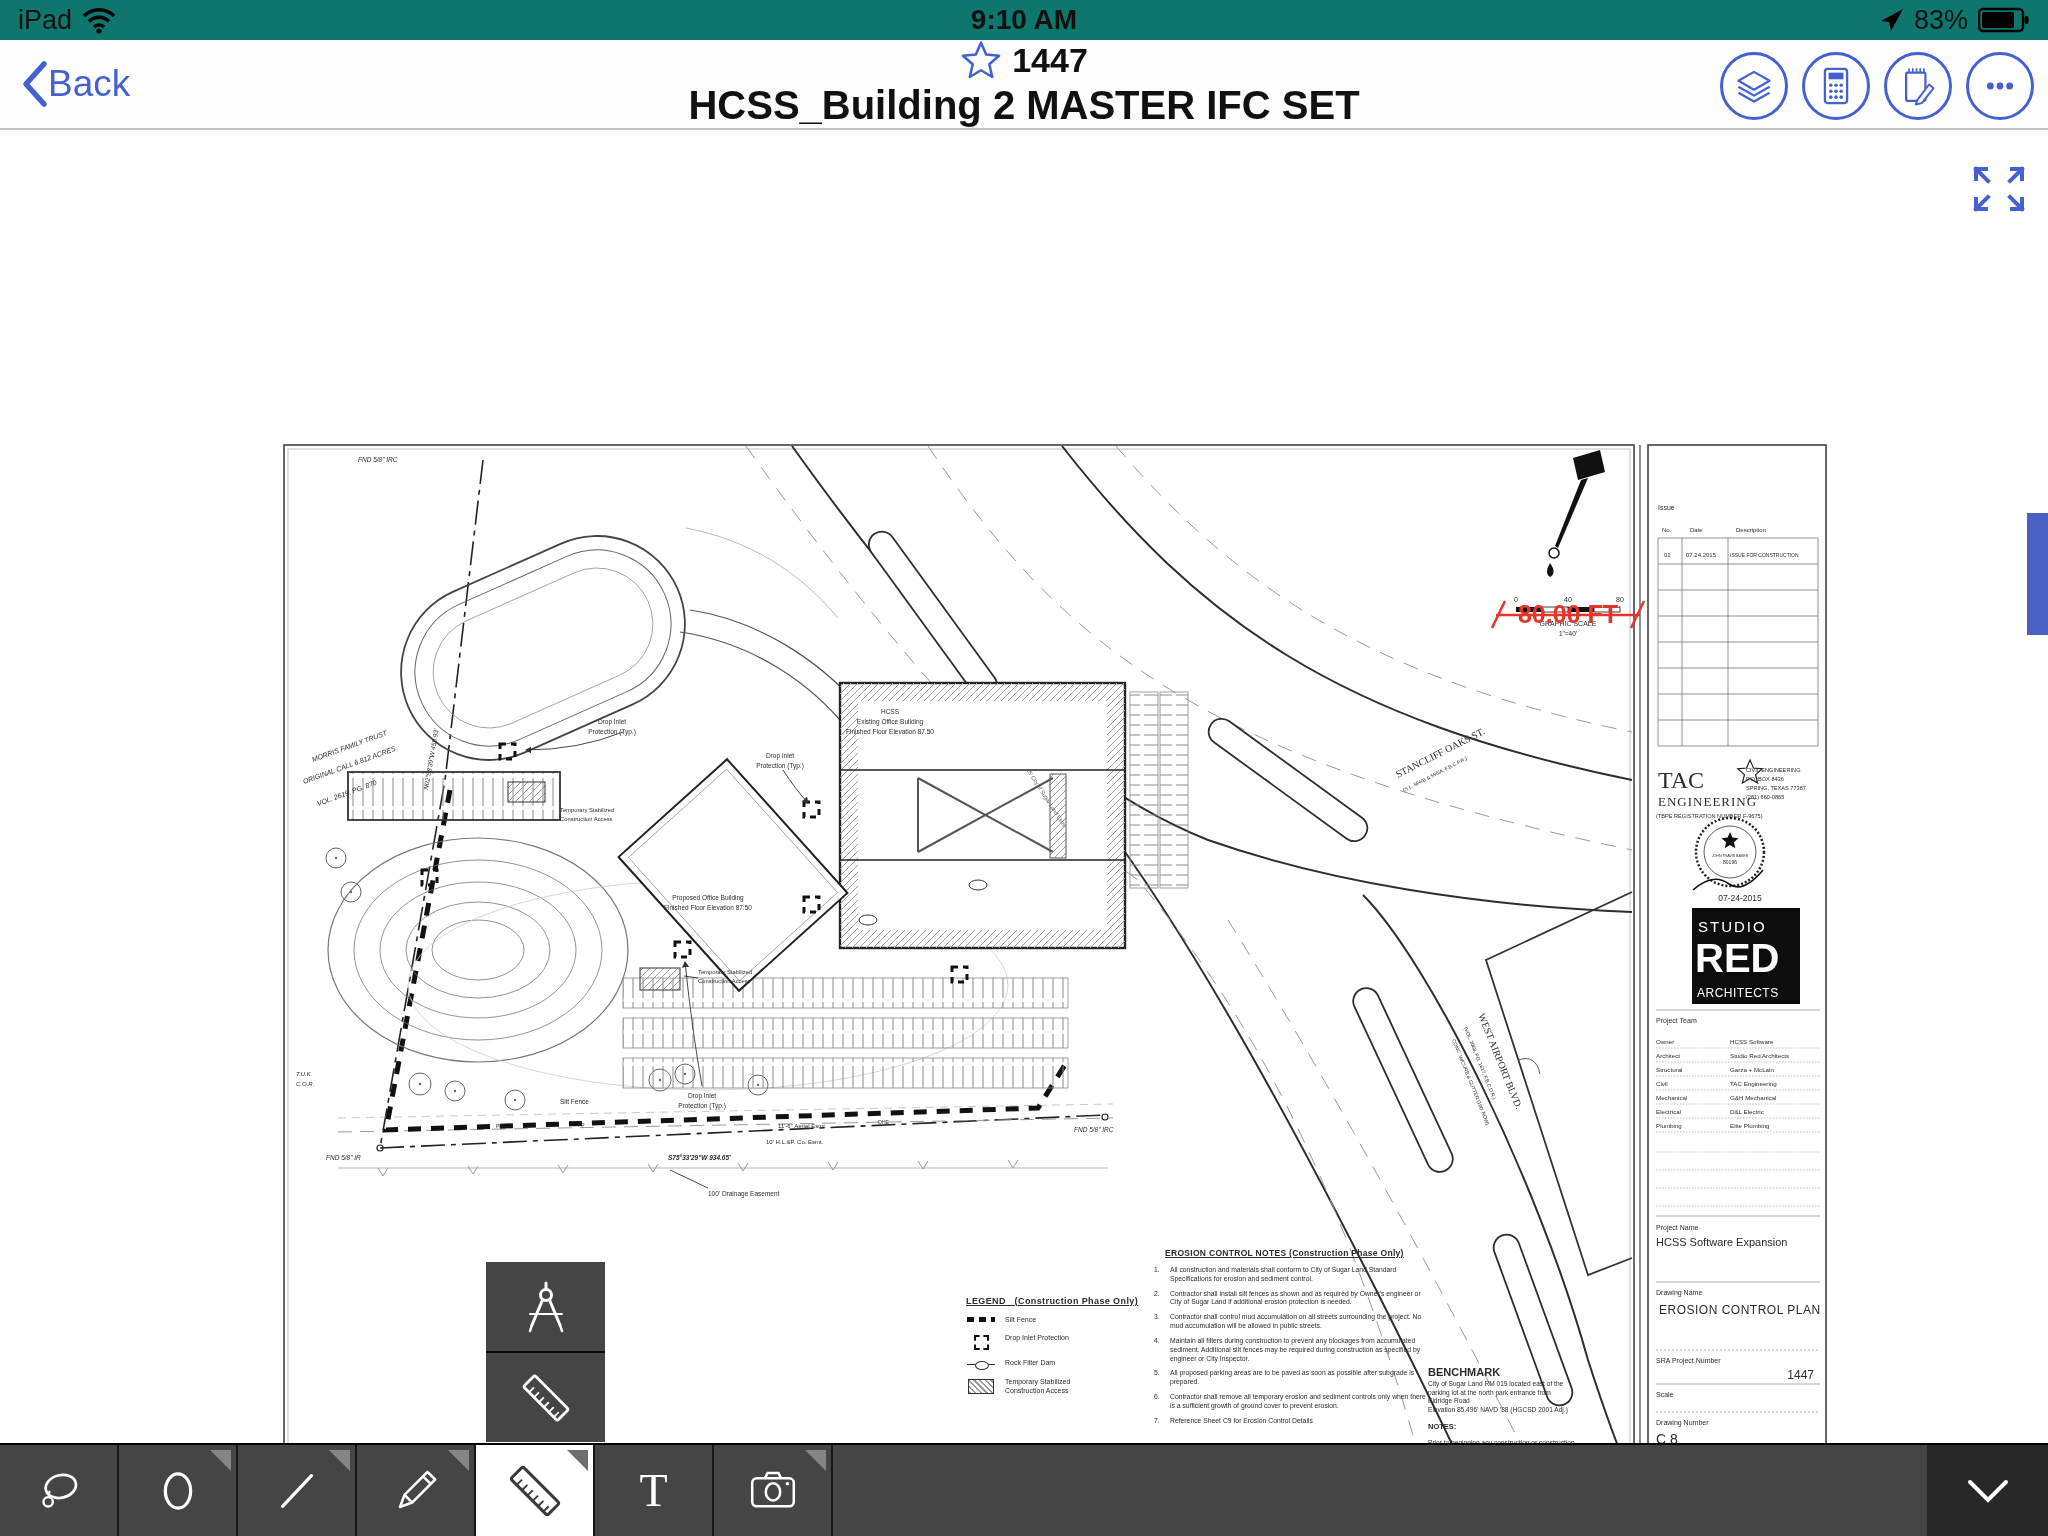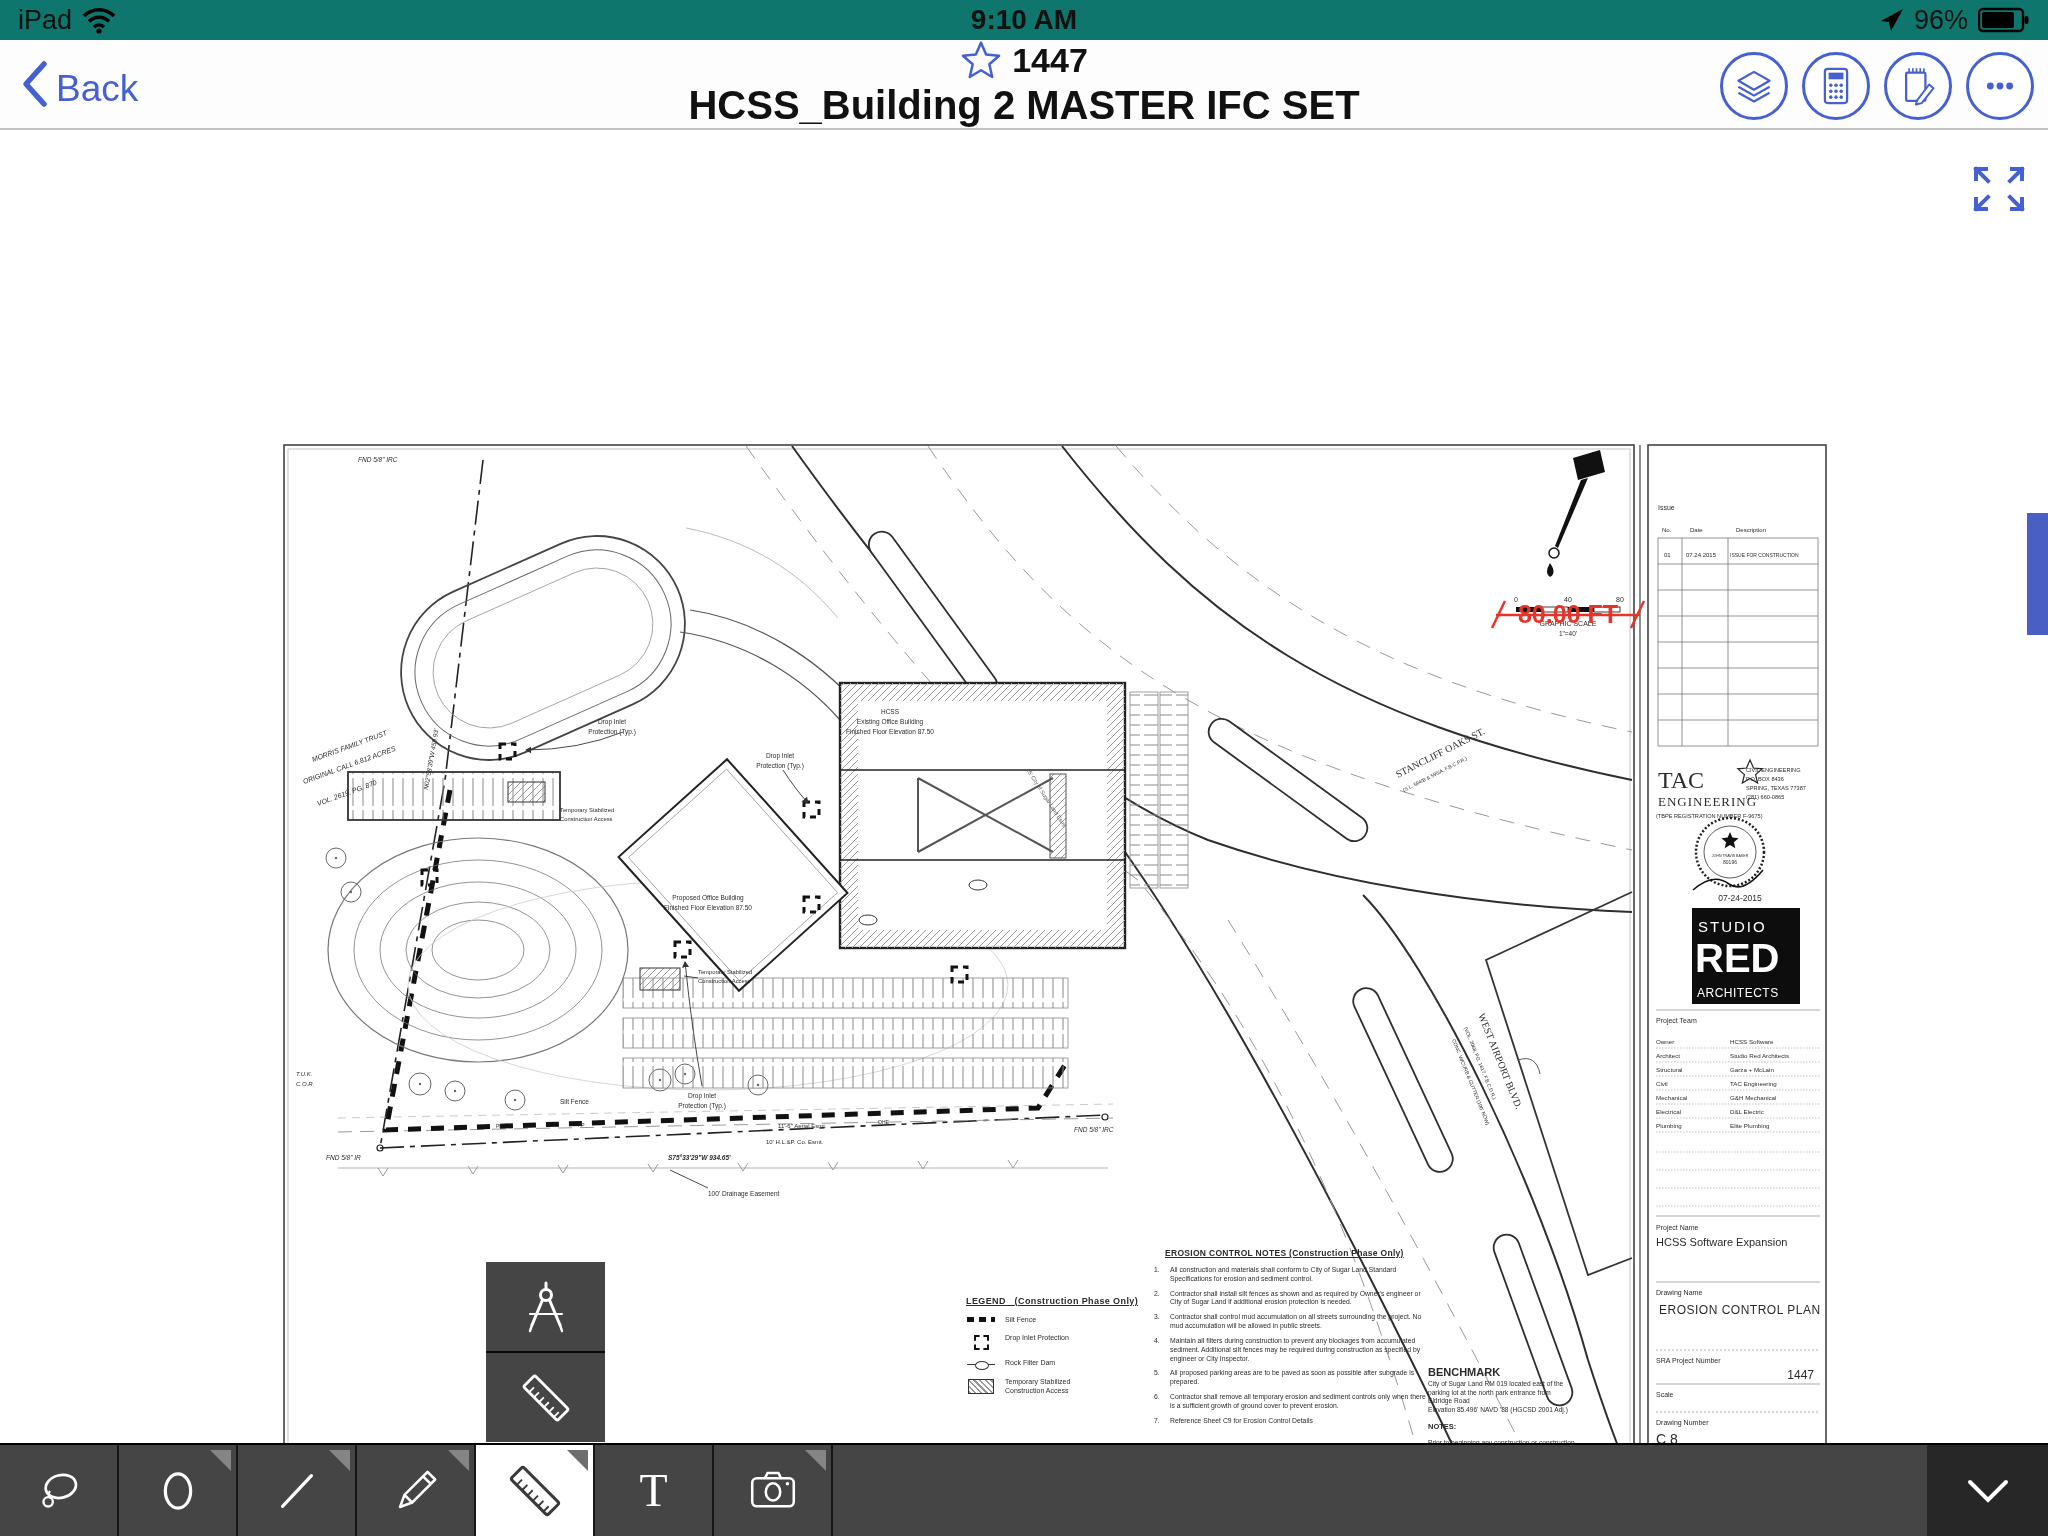--- a/index.html
+++ b/index.html
@@ -8,21 +8,21 @@
   
   .status{position:absolute;left:0;top:0;width:2048px;height:40px;display:flex;
           align-items:center;justify-content:space-between;padding:0 18px;box-sizing:border-box;}
   .status .left,.status .right{display:flex;align-items:center;gap:10px;}
   .status .dev{font-size:27px;}
   .status .time{position:absolute;left:0;right:0;text-align:center;font-size:28px;font-weight:bold;}
   .status .pct{font-size:27px;}
   
   .nav{position:absolute;left:0;top:40px;width:2048px;height:90px;background:#fdfdfd;
        border-bottom:2px solid #c3c3c3;box-sizing:border-box;}
-  .back{position:absolute;left:18px;top:18px;display:flex;align-items:flex-end;gap:8px;cursor:pointer;}
+  .back{position:absolute;left:18px;top:18px;display:flex;align-items:center;cursor:pointer;}
   .back .lbl{font-size:37px;color:#4560d0;}
   .navcenter{position:absolute;left:0;right:0;top:0;height:88px;display:flex;flex-direction:column;
              align-items:center;justify-content:center;gap:2px;}
   .sheetrow{display:flex;align-items:center;gap:10px;}
   .sheetnum{font-size:34px;font-weight:bold;}
   .doctitle{font-size:40px;font-weight:bold;}
   .navicons{position:absolute;right:14px;top:12px;display:flex;gap:14px;}
   .cbtn{width:62px;height:62px;border:3px solid #4560d0;border-radius:50%;display:flex;
         align-items:center;justify-content:center;background:#fff;}
   
@@ -83,21 +83,21 @@
         <path d="M7,15.5 a14,14 0 0 1 20,0" fill="none" stroke="#000" stroke-width="3.4"></path>
         <path d="M12,21 a7,7 0 0 1 10,0" fill="none" stroke="#000" stroke-width="3.4"></path>
         <circle cx="17" cy="25" r="2.6" fill="#000"></circle>
       </svg>
     </div>
     <div class="time">9:10 AM</div>
     <div class="right">
       <svg width="24" height="24" viewBox="0 0 24 24">
         <polygon points="1,13 23,1 11,23 9,14" fill="#000"></polygon>
       </svg>
-      <span class="pct">96%</span>
+      <span class="pct">83%</span>
       <svg width="52" height="26" viewBox="0 0 52 26">
         <rect x="1" y="2" width="44" height="22" rx="4" fill="none" stroke="#000" stroke-width="2.4"></rect>
         <rect x="4" y="5" width="32" height="16" rx="2" fill="#000"></rect>
         <rect x="46.5" y="9" width="4" height="8" rx="2" fill="#000"></rect>
       </svg>
     </div>
   </div>
 
   <div class="nav">
     <div class="back">

